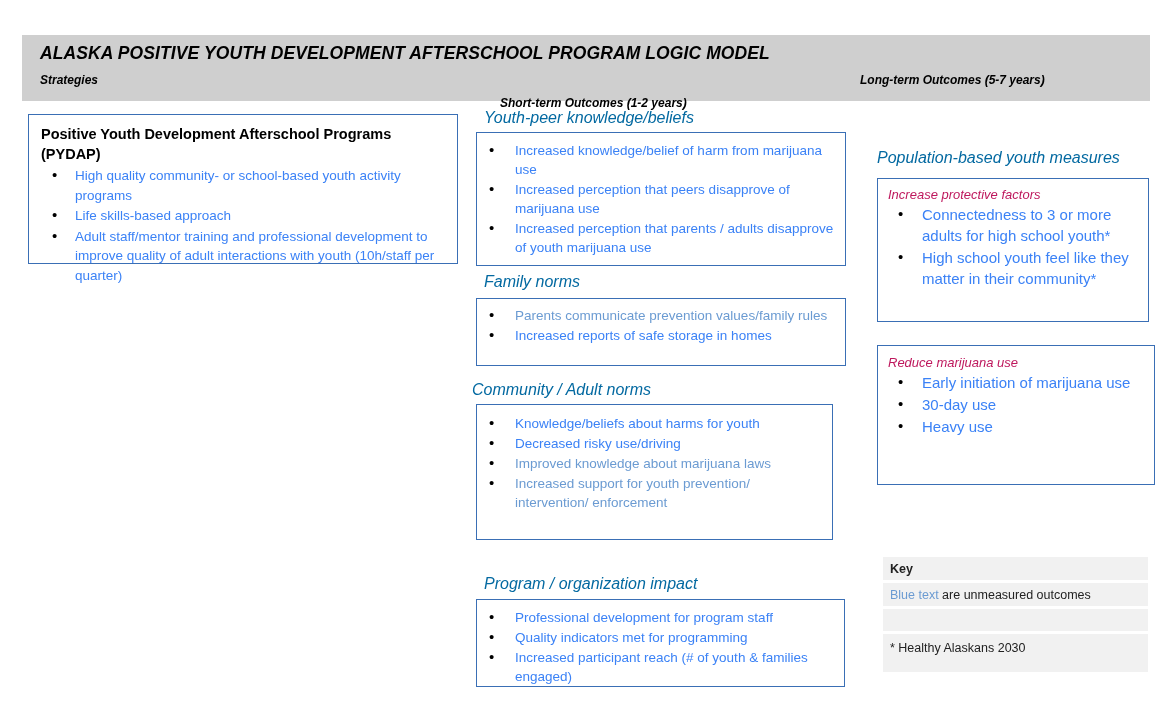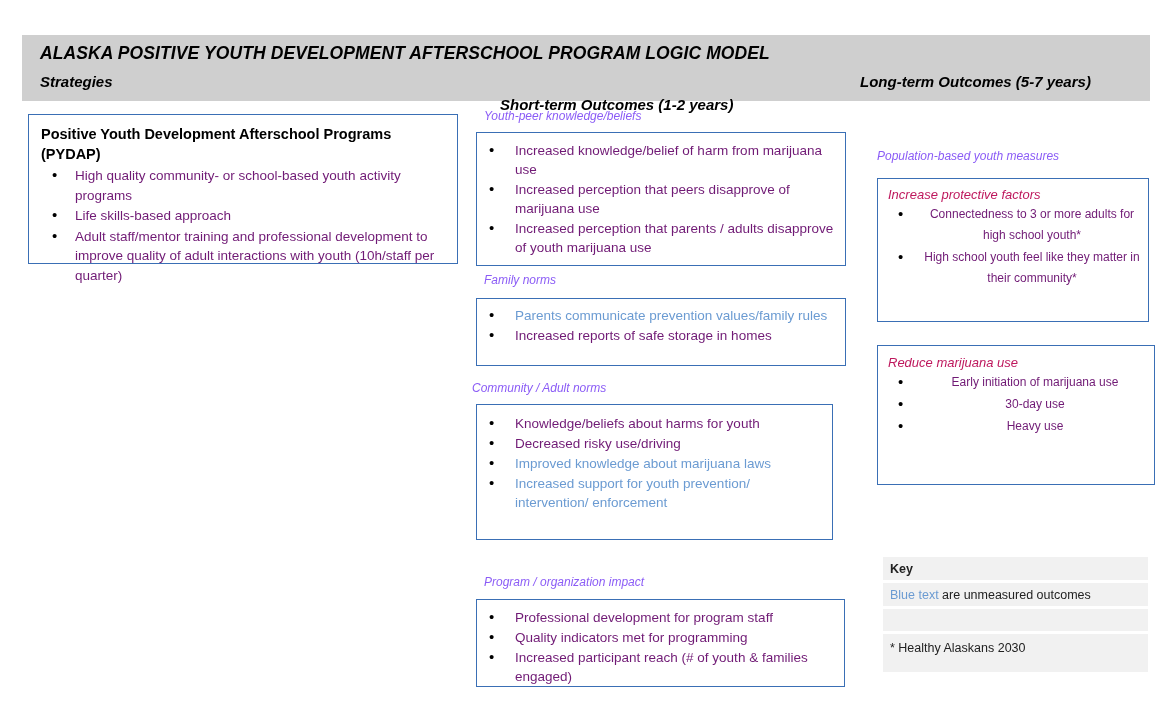--- a/index.html
+++ b/index.html
@@ -31,59 +31,59 @@
     top: 8px;
     font-size: 17.5px;
     font-weight: bold;
     font-style: italic;
     letter-spacing: 0.1px;
     white-space: nowrap;
   }
   .col-head {
     position: absolute;
     top: 38px;
-    font-size: 15px;
+    font-size: 12px;
     font-weight: bold;
     font-style: italic;
     white-space: nowrap;
   }
   #col-head-strategies { left: 18px; }
   #col-head-short      { left: 478px; margin-top: 23px; }
   #col-head-long       { left: 838px; }
 
   
   .obox {
     position: absolute;
     box-sizing: border-box;
     border: 1.3px solid #3a6fb5;
     background: #ffffff;
   }
 
   
   .caption {
     position: absolute;
-    font-size: 12px;
-    font-style: italic;
-    color: #8b5cf6;
+    font-size: 16px;
+    font-style: italic;
+    color: #0369a1;
     white-space: nowrap;
   }
 
   
   ul.blist {
     list-style: none;
     margin: 0;
     padding: 0;
   }
   ul.blist > li {
     position: relative;
     padding-left: 38px;
     margin: 0 0 1px 0;
     font-size: 13.5px;
     line-height: 19px;
-    color: #701a75;
+    color: #3b82f6;
   }
   ul.blist > li::before {
     content: "\2022";
     position: absolute;
     left: 12px;
     top: -1px;
     font-size: 15px;
     color: #000;
   }
   ul.blist > li.blue,
@@ -128,22 +128,21 @@
   .subcap {
     font-size: 13px;
     font-style: italic;
     margin: 0 0 2px 10px;
     color: #be185d;
   }
   #box-protective ul.blist > li,
   #box-reduce ul.blist > li {
     padding-left: 44px;
     line-height: 21px;
-    font-size: 12px;
-    text-align: center;
+    font-size: 15px;
   }
   #box-protective ul.blist > li::before,
   #box-reduce ul.blist > li::before { left: 20px; }
 
   
   #key-table {
     position: absolute;
     left: 883px;
     top: 525px;
     width: 265px;

